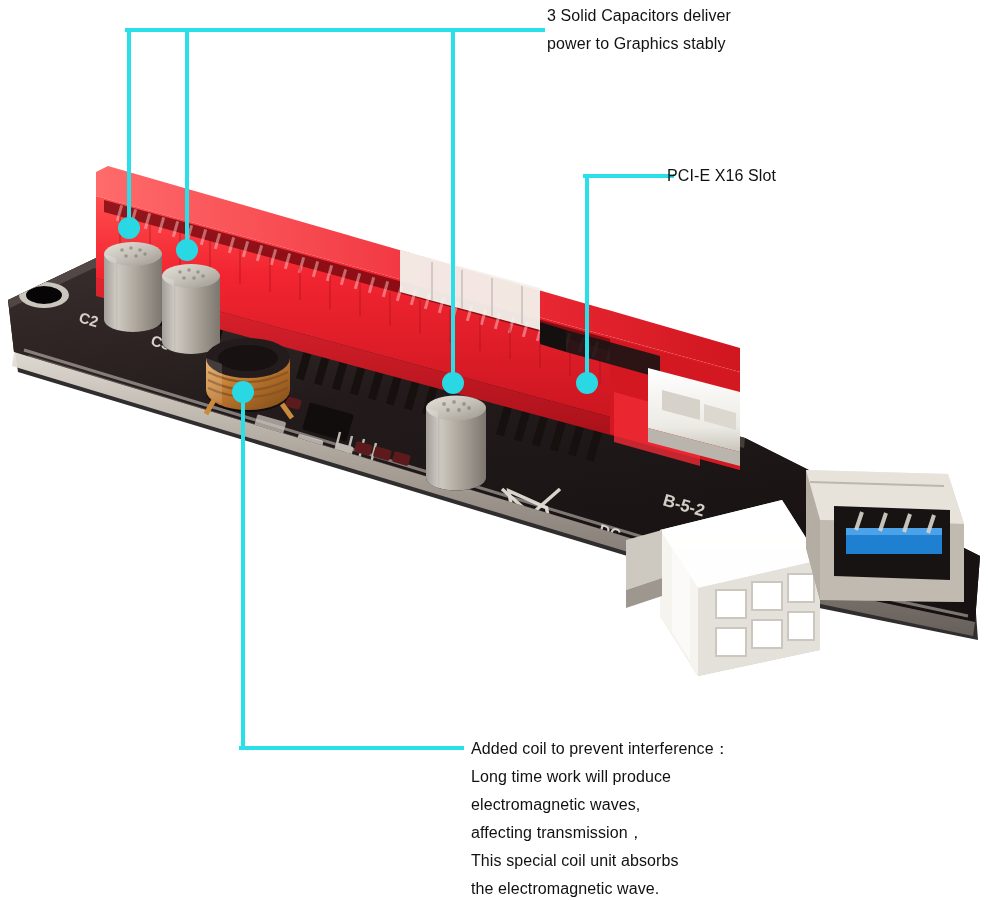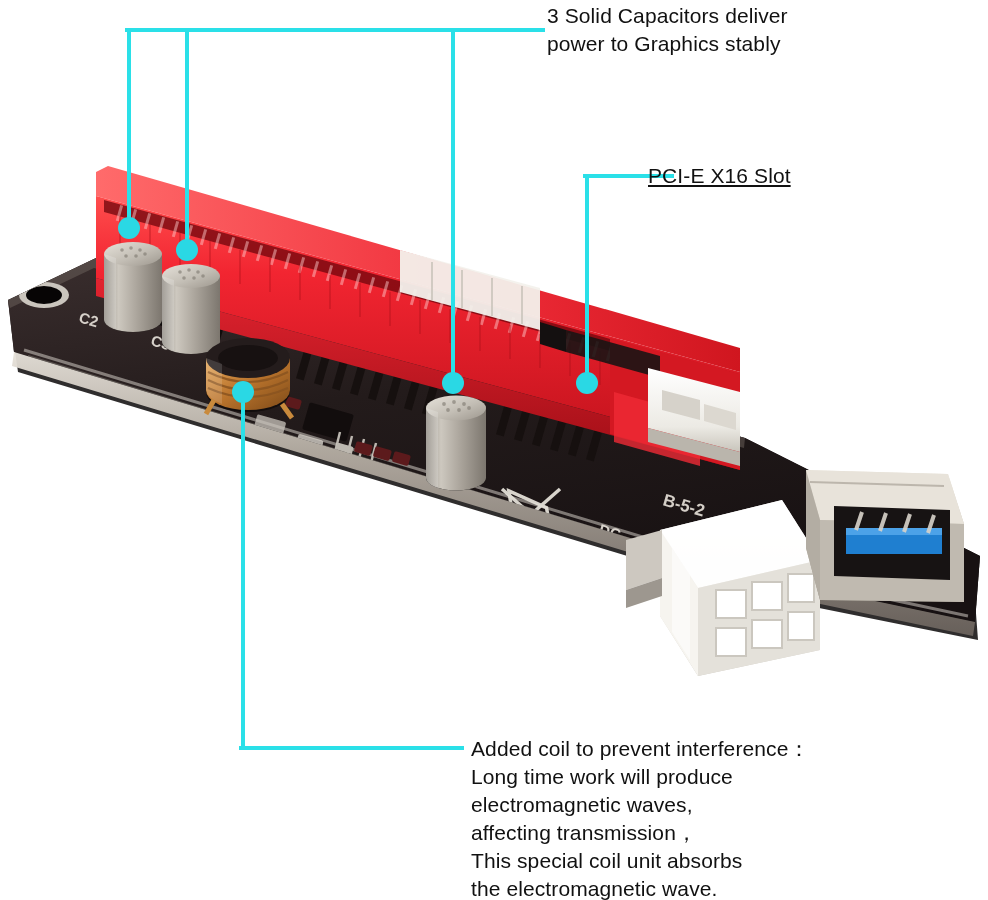--- a/index.html
+++ b/index.html
@@ -18,27 +18,27 @@
   #board-svg {
     position: absolute;
     left: 0; top: 0;
     width: 988px;
     height: 900px;
   }
   .callout-text {
     position: absolute;
     color: #111111;
     font-family: "Liberation Sans", sans-serif;
-    font-size: 21px;
+    font-size: 16px;
     line-height: 28px;
     white-space: pre-line;
     letter-spacing: 0.1px;
   }
   #label-capacitors { left: 547px; top: 2px; }
-  #label-pcie       { left: 648px; top: 162px; text-decoration: underline; }
+  #label-pcie       { left: 667px; top: 162px; }
   #label-coil       { left: 471px; top: 735px; }
 </style>
 </head>
 <body>
 
 <div id="stage">
 
   <svg id="board-svg" viewBox="0 0 988 900">
     <defs>
       <linearGradient id="pcbTop" x1="0" y1="0" x2="0.35" y2="1">

